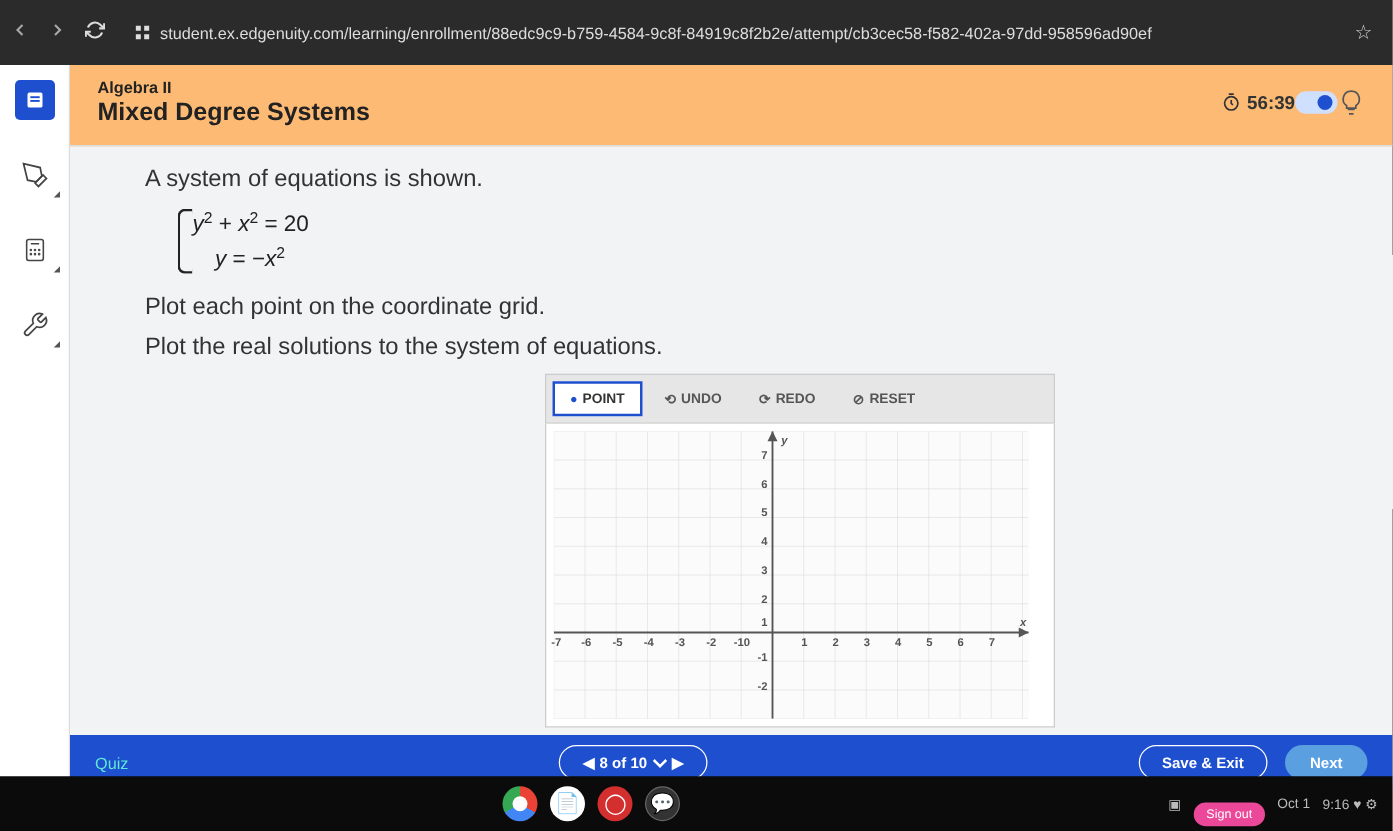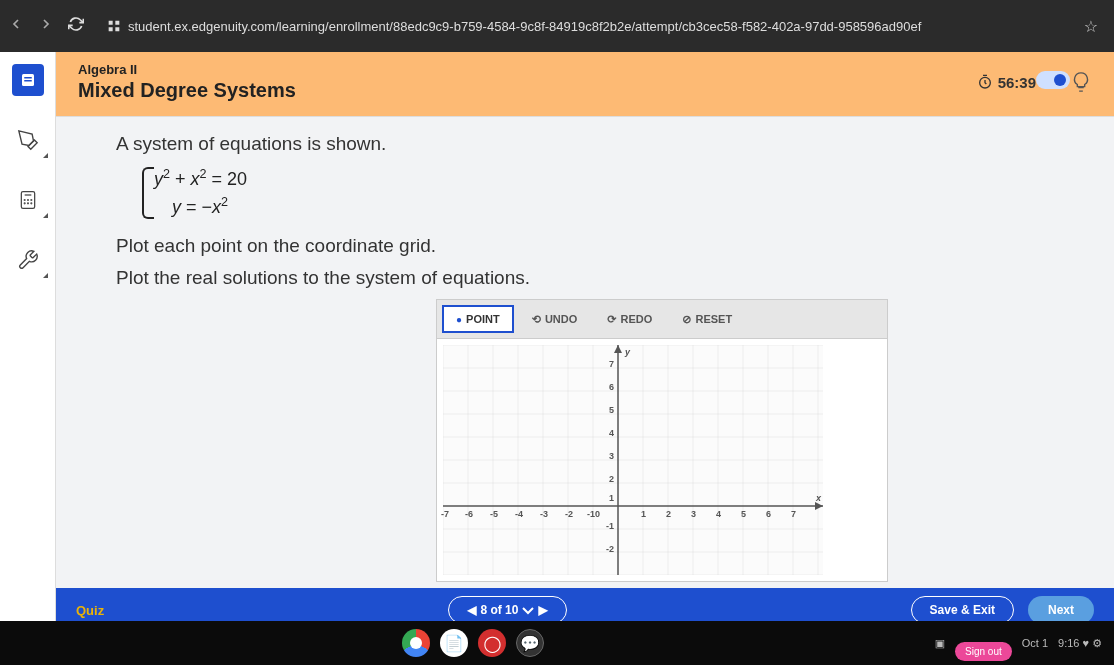--- a/index.html
+++ b/index.html
@@ -14,45 +14,45 @@
 .app { background: #f2f3f5; height: 580px; display: flex; }
 .left-rail { width: 56px; background: #fff; border-right: 1px solid #ddd; display: flex; flex-direction: column; align-items: center; padding-top: 12px; gap: 28px; }
 .left-rail .rail-btn { width: 32px; height: 32px; display: flex; align-items: center; justify-content: center; border-radius: 4px; position: relative; }
 .rail-btn.active { background: #1e4fcf; color: #fff; }
 .rail-btn .tri { position: absolute; right: -4px; bottom: -2px; width: 0; height: 0; border-left: 5px solid transparent; border-bottom: 5px solid #555; }
 
 .main { flex: 1; display: flex; flex-direction: column; }
 .header { background: #fdba74; padding: 10px 22px 14px; border-bottom: 1px solid #ddd; display: flex; align-items: center; }
 .header-left .course { font-size: 13px; font-weight: 600; color: #222; }
 .header-left .title { font-size: 20px; font-weight: 700; color: #222; margin-top: 2px; }
-.header-right { margin-left: auto; display: flex; color: #333; }
+.header-right { margin-left: auto; display: flex; align-items: center; color: #333; }
 .timer { display: flex; align-items: center; gap: 5px; font-size: 15px; font-weight: 600; }
 .toggle { width: 34px; height: 18px; background: #cfe0ff; border-radius: 10px; position: relative; }
 .toggle::after { content:''; position: absolute; width: 12px; height: 12px; background: #1e4fcf; border-radius: 50%; top: 3px; left: 18px; }
 .bulb { width: 22px; height: 22px; }
 
 .content { flex: 1; padding: 16px 40px 0 60px; overflow: hidden; }
 .prompt-line { color: #333; font-size: 19px; margin-bottom: 10px; }
 .eqns { margin: 6px 0 14px 20px; font-family: 'Times New Roman', serif; font-size: 18px; color: #222; position: relative; padding-left: 18px; }
 .eqns::before { content:''; position: absolute; left: 6px; top: 2px; bottom: 2px; width: 10px; border-left: 2px solid #222; border-top: 2px solid #222; border-bottom: 2px solid #222; border-top-left-radius: 6px; border-bottom-left-radius: 6px; }
 .eqns div { line-height: 1.5; }
 
-.graph-wrap { margin-left: 320px; width: 452px; }
+.graph-wrap { margin-left: 320px; width: 408px; }
 .graph-toolbar { display: flex; gap: 6px; background: #e6e6e6; padding: 5px; border: 1px solid #ccc; }
 .g-btn { padding: 6px 12px; font-size: 11px; font-weight: 700; color: #555; background: #e6e6e6; border: none; display: flex; align-items: center; gap: 4px; }
 .g-btn.sel { background: #fff; border: 2px solid #1e4fcf; color: #333; }
 .g-btn.sel::before { content: '●'; color: #1e4fcf; font-size: 10px; }
 
 .grid-box { background: #fff; border: 1px solid #ccc; border-top: none; padding: 6px; }
 .grid { position: relative; width: 380px; height: 230px; background: #fbfbfb; }
 .grid-lines { position: absolute; inset: 0; }
 .axis-label { position: absolute; font-size: 9px; color: #555; font-weight: 600; }
 
 .footer { height: 44px; background: #1e4fcf; display: flex; align-items: center; padding: 0 20px; gap: 14px; }
-.footer .label { color: #eab308; font-size: 13px; font-weight: 700; }
+.footer .label { color: #5eead4; font-size: 13px; font-weight: 400; }
 .pill-btn { border: 1.5px solid #fff; background: transparent; color: #fff; border-radius: 18px; padding: 6px 18px; font-size: 12px; font-weight: 600; display: flex; align-items: center; gap: 4px; }
 .pager { margin: 0 auto; }
 .next-btn { background: #5a9fe0; border: none; color: #fff; border-radius: 18px; padding: 7px 20px; font-size: 12px; font-weight: 600; }
 
 .taskbar { position: absolute; bottom: 0; left: 0; right: 0; height: 44px; background: #0b0b0b; display: flex; align-items: center; padding: 0 12px; }
 .task-center { margin: 0 auto; display: flex; gap: 10px; }
 .task-center .ticon { width: 28px; height: 28px; border-radius: 50%; display: flex; align-items: center; justify-content: center; }
 .task-right { display: flex; align-items: center; gap: 10px; color: #bbb; font-size: 11px; }
 .signout { background: #ec4899; color: #fff; padding: 4px 10px; border-radius: 12px; font-size: 10px; margin-top: 16px; }
 .os-circle { position: absolute; left: 32px; bottom: 10px; width: 18px; height: 18px; border: 2px solid #888; border-radius: 50%; }

